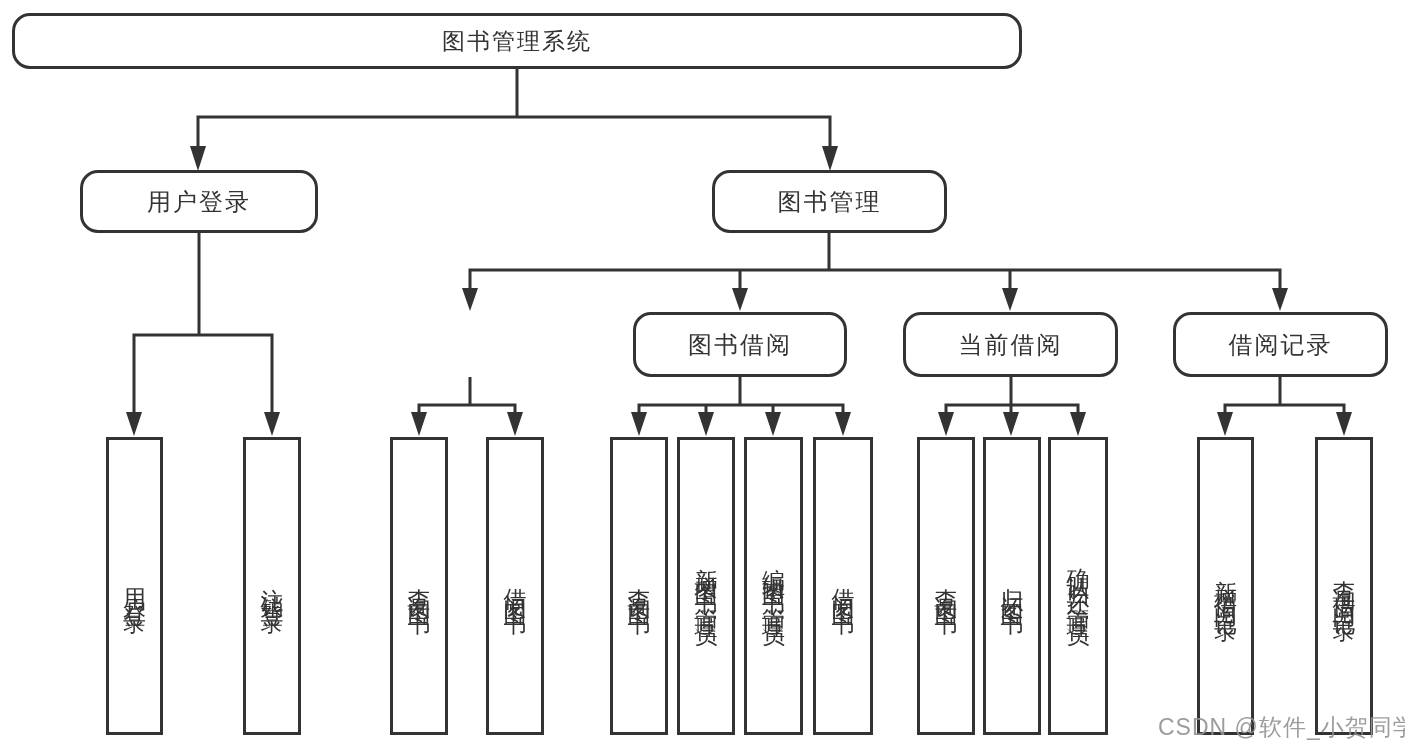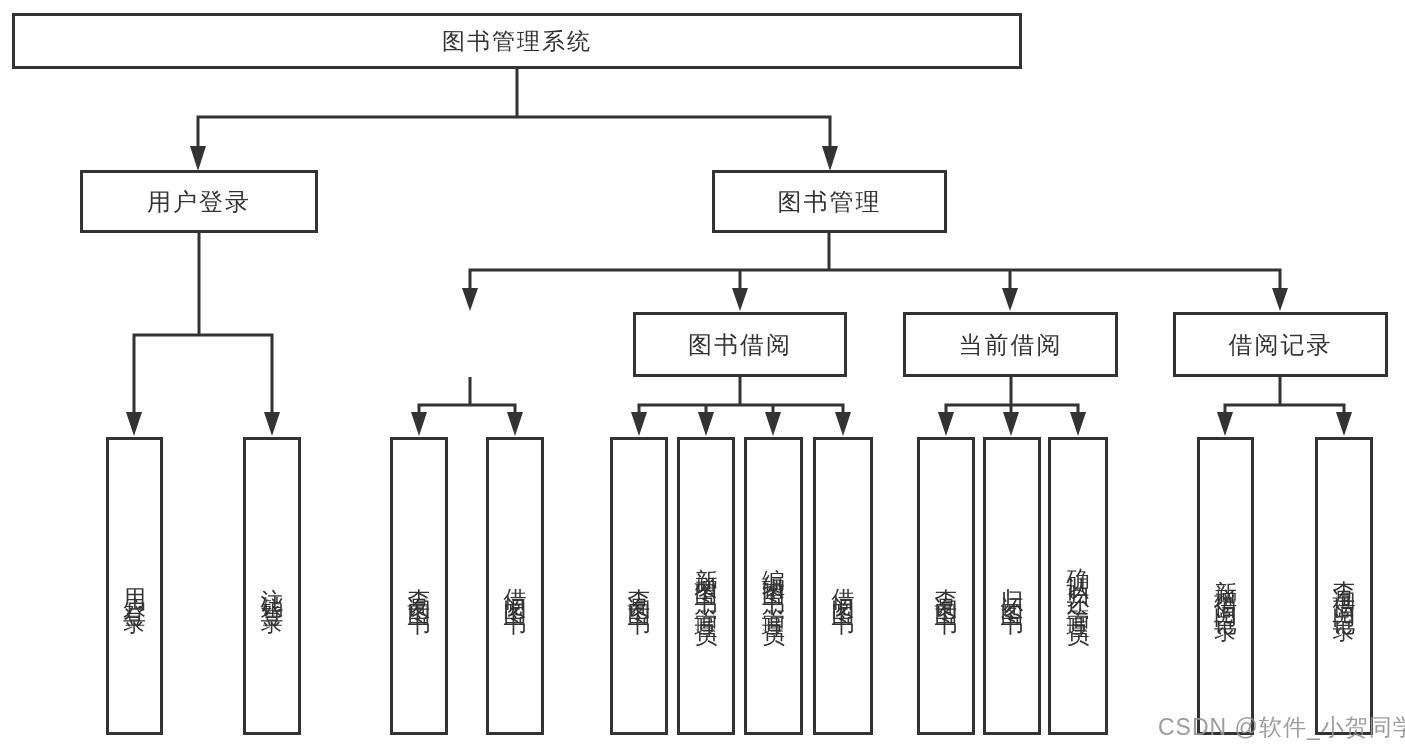--- a/index.html
+++ b/index.html
@@ -5,21 +5,21 @@
   html,body { margin:0; padding:0; background:#ffffff; }
   .canvas {
     position:relative; width:1405px; height:747px; background:#ffffff;
     font-family:"Liberation Sans", sans-serif; color:#333333; overflow:hidden;
   }
   .edges { position:absolute; left:0; top:0; }
   .box {
     position:absolute; box-sizing:border-box; background:#ffffff;
     border:3px solid #333333; display:flex; align-items:center; justify-content:center;
   }
-  .hbox { font-size:24px; letter-spacing:2px; white-space:nowrap; }
+  .hbox { font-size:24px; letter-spacing:2px; white-space:nowrap;border-radius:18px; }
   .root-box { font-size:23px; }
   .vbox .vtext {
     writing-mode:vertical-lr; text-orientation:mixed;
     font-size:23px; letter-spacing:8px; line-height:1;
   }
   .watermark {
     position:absolute; left:1158px; top:712px; z-index:5;
     font-size:23px; letter-spacing:1px; white-space:nowrap;
     color:rgba(148,148,148,0.92);
   }

